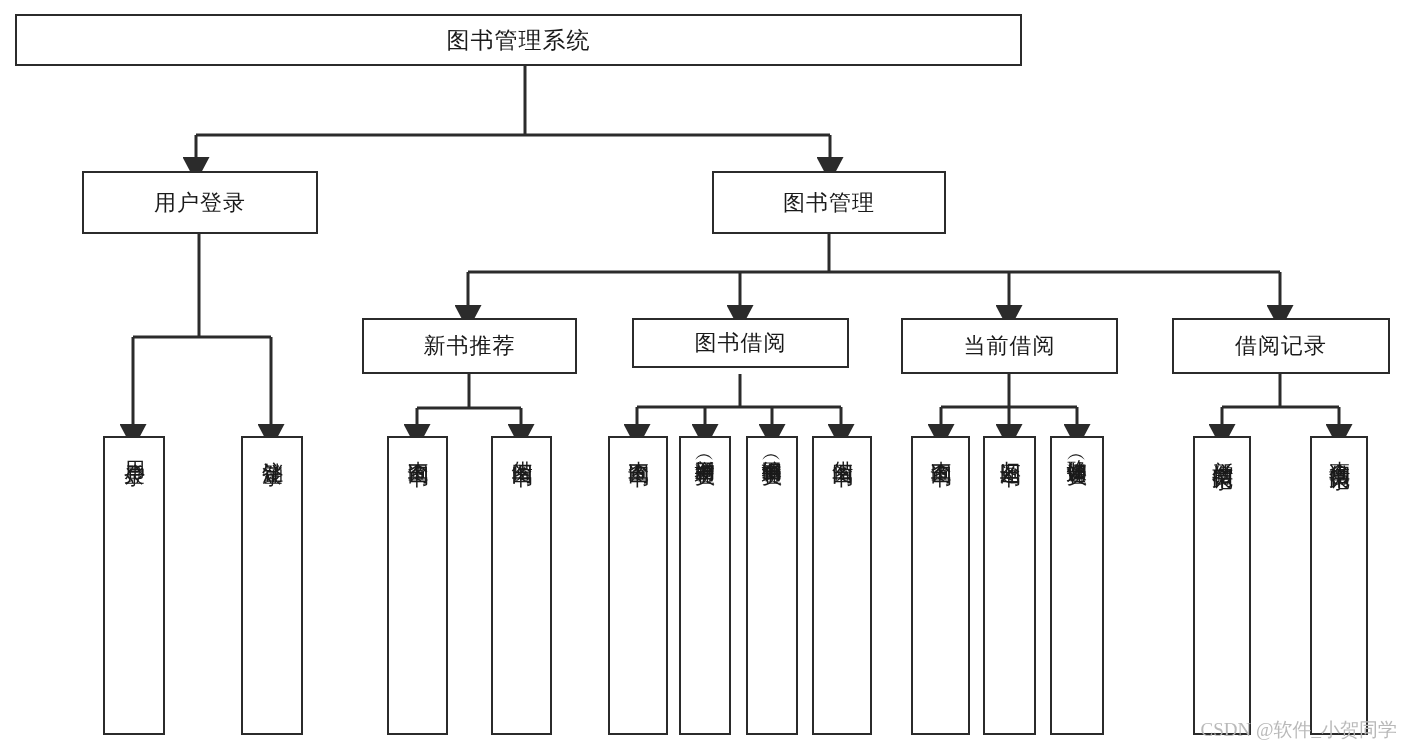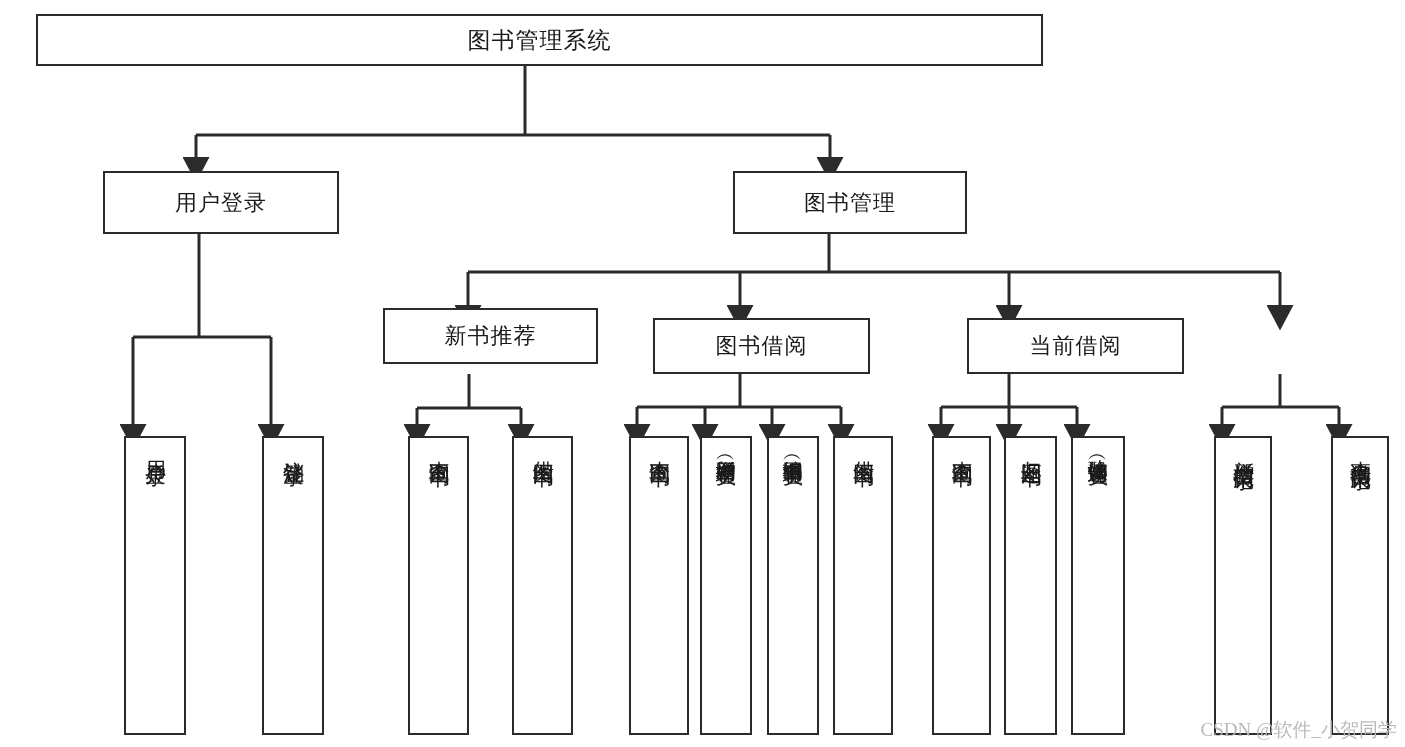--- a/index.html
+++ b/index.html
@@ -25,21 +25,20 @@
   }
   .node {
     position: absolute;
     box-sizing: border-box;
     border: 2.5px solid #2b2b2b;
     background: #ffffff;
     display: flex;
     align-items: center;
     justify-content: center;
     color: #1a1a1a;
-    margin-left: 21px;
   }
   .node-h {
     font-size: 22px;
     letter-spacing: 1px;
     white-space: nowrap;
   }
   .node-title {
     font-size: 23px;
   }
   .leaf {
@@ -129,28 +128,31 @@
     <span>图书管理系统</span>
   </div>
 
   <div class="node node-h" style="left:82px; top:171px; width:236px; height:63px;">
     <span>用户登录</span>
   </div>
   <div class="node node-h" style="left:712px; top:171px; width:234px; height:63px;text-align:right;">
     <span>图书管理</span>
   </div>
 
-  <div class="node node-h" style="left:362px; top:308px; width:215px; height:56px;">
+  <div class="node node-h" style="left:362px; top:318px; width:215px; height:56px;">
     <span>新书推荐</span>
   </div>
-  <div class="node node-h" style="left:632px; top:318px; width:217px; height:56px;">
+  <div class="node node-h" style="left:632px; top:318px; width:217px; height:50px;">
     <span>图书借阅</span>
   </div>
-  <div class="node node-h" style="left:946px; top:318px; width:217px; height:56px;">
+  <div class="node node-h" style="left:901px; top:318px; width:217px; height:56px;">
     <span>当前借阅</span>
+  </div>
+  <div class="node node-h" style="left:1172px; top:318px; width:218px; height:56px;">
+    <span>借阅记录</span>
   </div>
 
   <div class="node leaf" style="left:103px; top:436px; width:62px; height:299px;">
     <span class="vtext">用户登录</span>
   </div>
   <div class="node leaf" style="left:241px; top:436px; width:62px; height:299px;">
     <span class="vtext">注销登录</span>
   </div>
 
   <div class="node leaf" style="left:387px; top:436px; width:61px; height:299px;">

